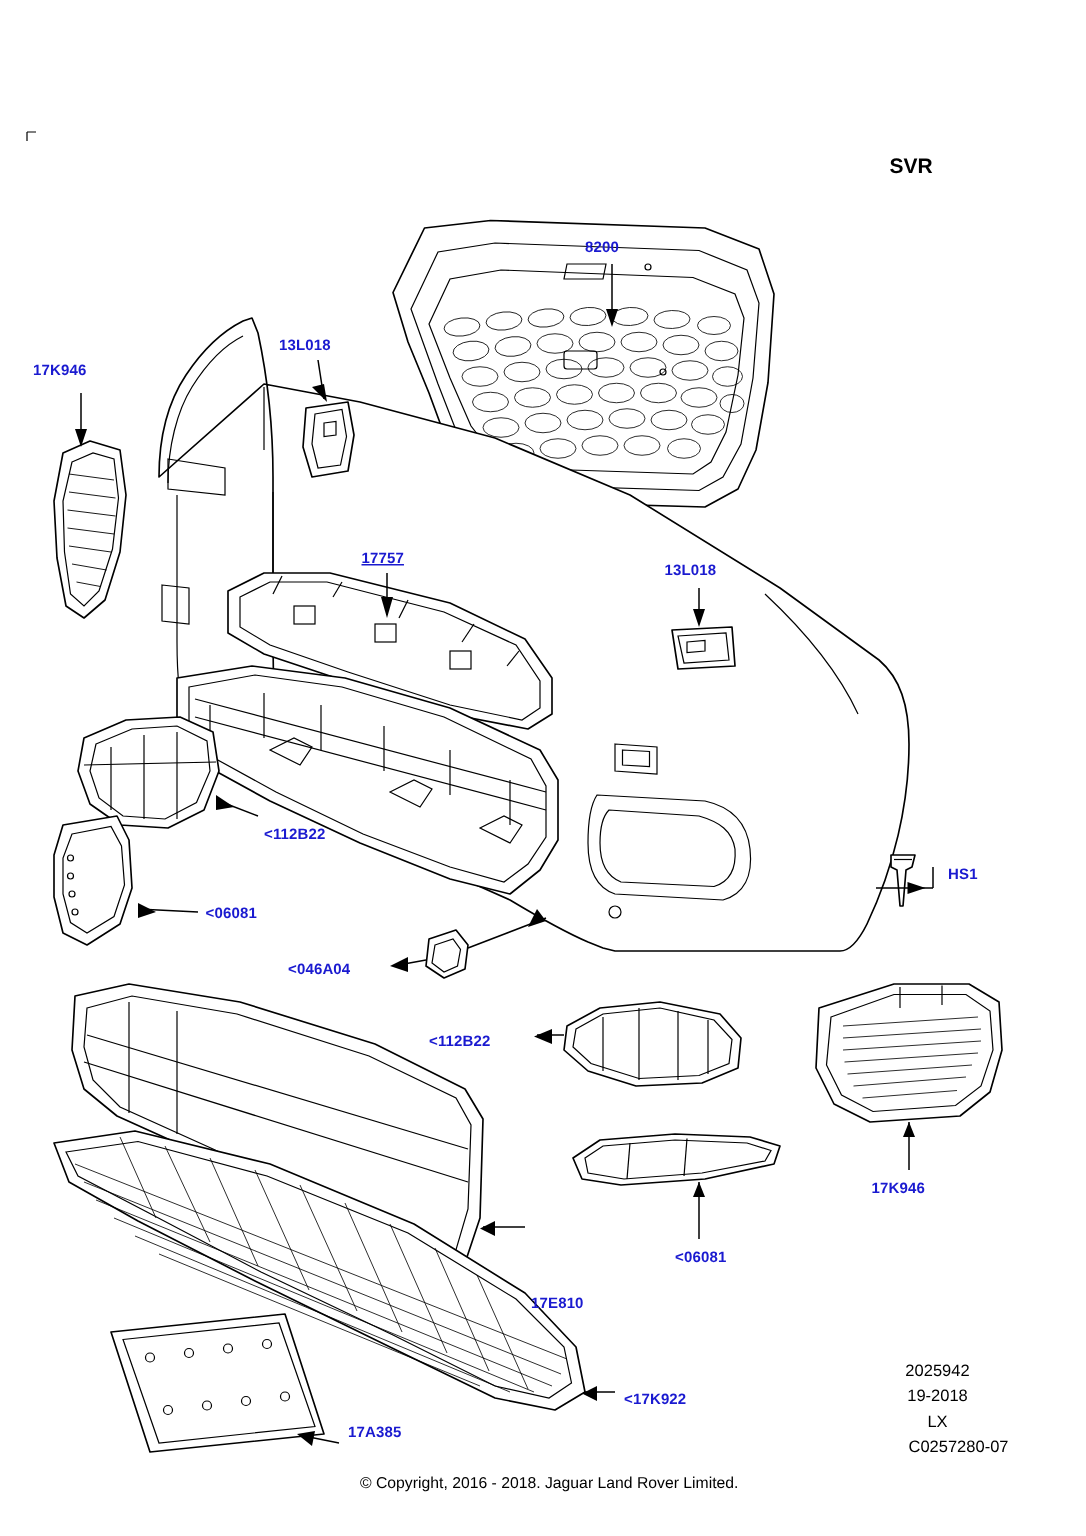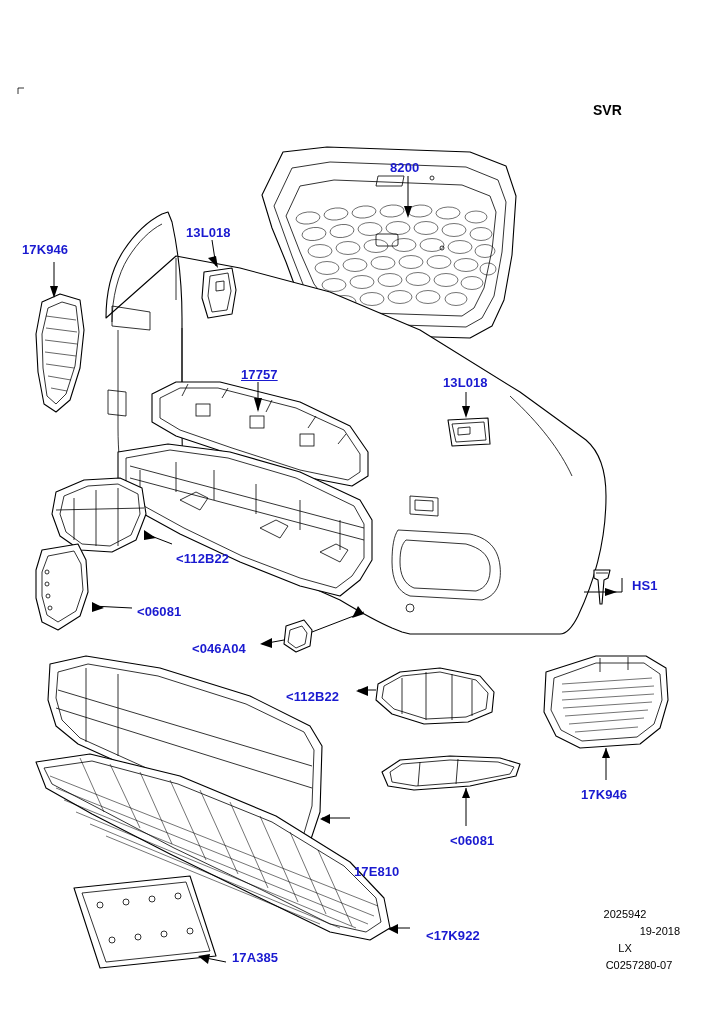--- a/index.html
+++ b/index.html
@@ -17,21 +17,21 @@
   #sheet {
     position: absolute;
     left: 0; top: 0;
     width: 724px;
     height: 1024px;
   }
   .lbl {
     position: absolute;
     color: #1a1ad0;
     font-weight: bold;
-    font-size: 13px;
+    font-size: 10px;
     white-space: nowrap;
     letter-spacing: 0.1px;
   }
   .blk {
     position: absolute;
     color: #000000;
     font-weight: bold;
     font-size: 14px;
     white-space: nowrap;
   }
@@ -345,22 +345,23 @@
   <div class="lbl" style="left:241px; top:367px;text-decoration:underline;">17757</div>
   <div class="lbl" style="left:443px; top:375px;">13L018</div>
   <div class="lbl" style="left:176px; top:551px;">&lt;112B22</div>
   <div class="lbl" style="left:137px; top:604px;">&lt;06081</div>
   <div class="lbl" style="left:192px; top:641px;">&lt;046A04</div>
   <div class="lbl" style="left:632px; top:578px;">HS1</div>
   <div class="lbl" style="left:286px; top:689px;">&lt;112B22</div>
   <div class="lbl" style="left:581px; top:787px;">17K946</div>
   <div class="lbl" style="left:354px; top:820px;margin-top:44px;">17E810</div>
   <div class="lbl" style="left:450px; top:833px;">&lt;06081</div>
-  <div class="lbl" style="left:416px; top:928px;margin-left:10px;">&lt;17K922</div>
+  <div class="lbl" style="left:416px; top:928px;">&lt;17K922</div>
   <div class="lbl" style="left:232px; top:950px;">17A385</div>
 
   <div class="meta" style="left:570px; top:908px; width:110px;">2025942</div>
-  <div class="meta" style="left:570px; top:925px; width:110px;text-align:right;">19-2018</div>
+  <div class="meta" style="left:570px; top:925px; width:110px;">19-2018</div>
   <div class="meta" style="left:570px; top:942px; width:110px;">LX</div>
   <div class="meta" style="left:584px; top:959px; width:110px;">C0257280-07</div>
 
+  <div class="copy" style="left:240px; top:983px;">© Copyright, 2016 - 2018. Jaguar Land Rover Limited.</div>
 
 </div>
 
 </body></html>

